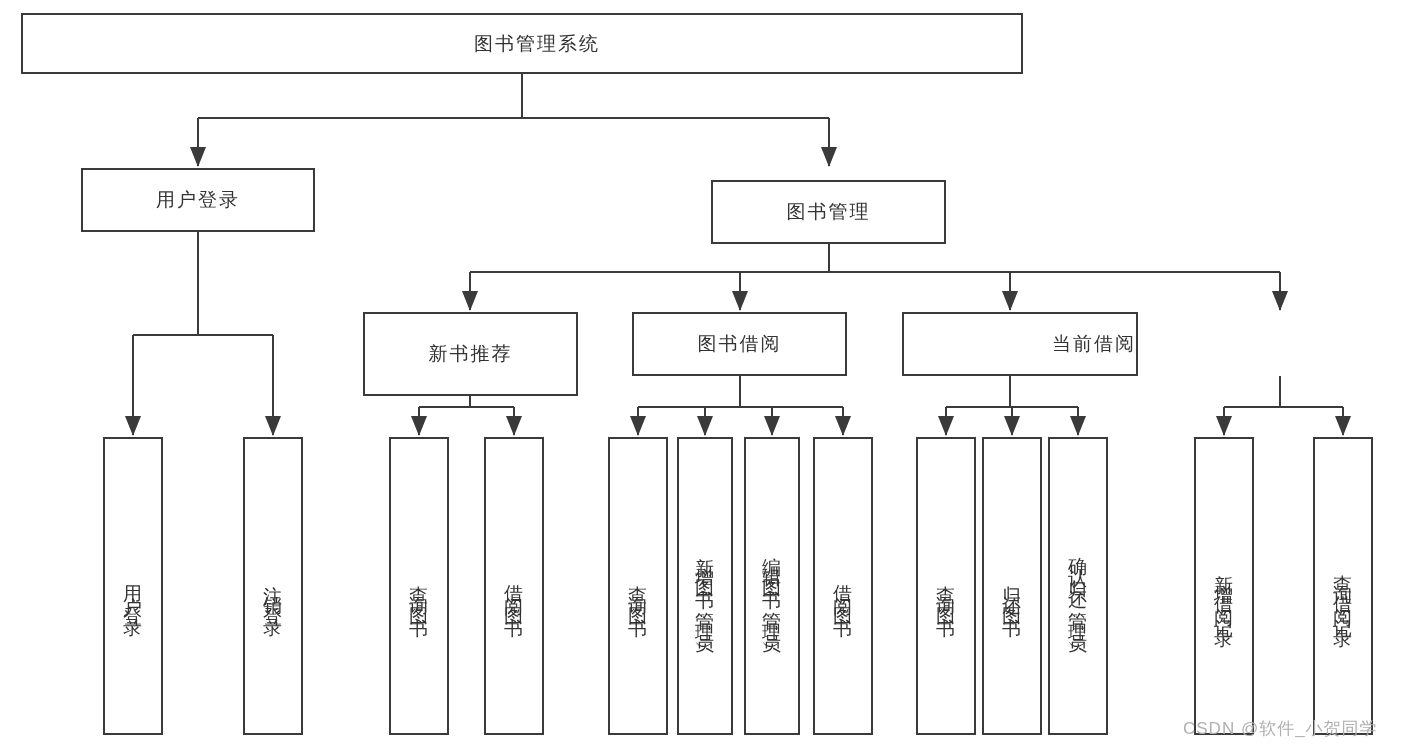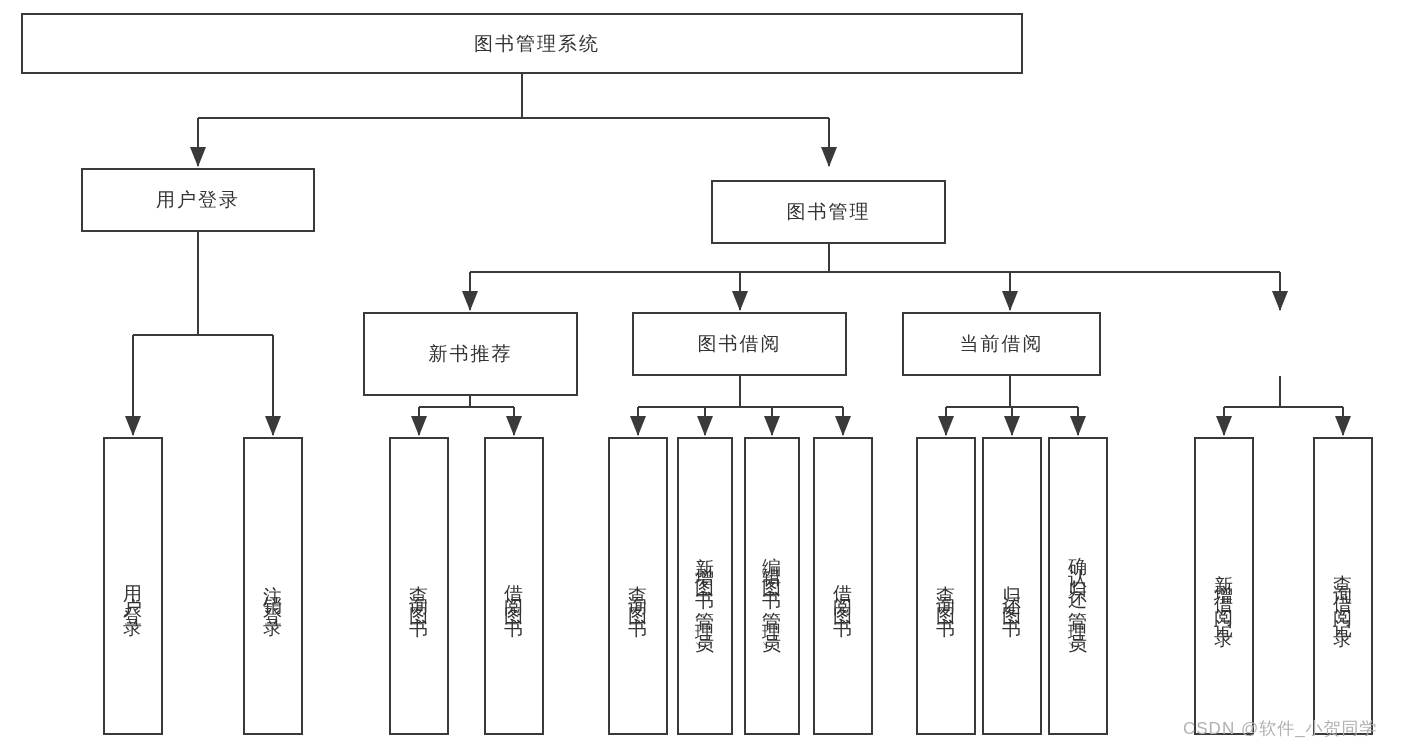--- a/index.html
+++ b/index.html
@@ -118,21 +118,21 @@
   <div class="node" style="left:711px; top:180px; width:235px; height:64px;">
     <span>图书管理</span>
   </div>
 
   <div class="node" style="left:363px; top:312px; width:215px; height:84px;">
     <span>新书推荐</span>
   </div>
   <div class="node" style="left:632px; top:312px; width:215px; height:64px;">
     <span>图书借阅</span>
   </div>
-  <div class="node" style="left:902px; top:312px; width:199px; height:64px;">
+  <div class="node" style="left:902px; top:312px; width:236px; height:64px;justify-content:flex-end;">
     <span>当前借阅</span>
   </div>
 
   <div class="vnode" style="left:103px; top:437px; width:60px; height:298px;">
     <span>用户登录</span>
   </div>
   <div class="vnode" style="left:243px; top:437px; width:60px; height:298px;">
     <span>注销登录</span>
   </div>
 

